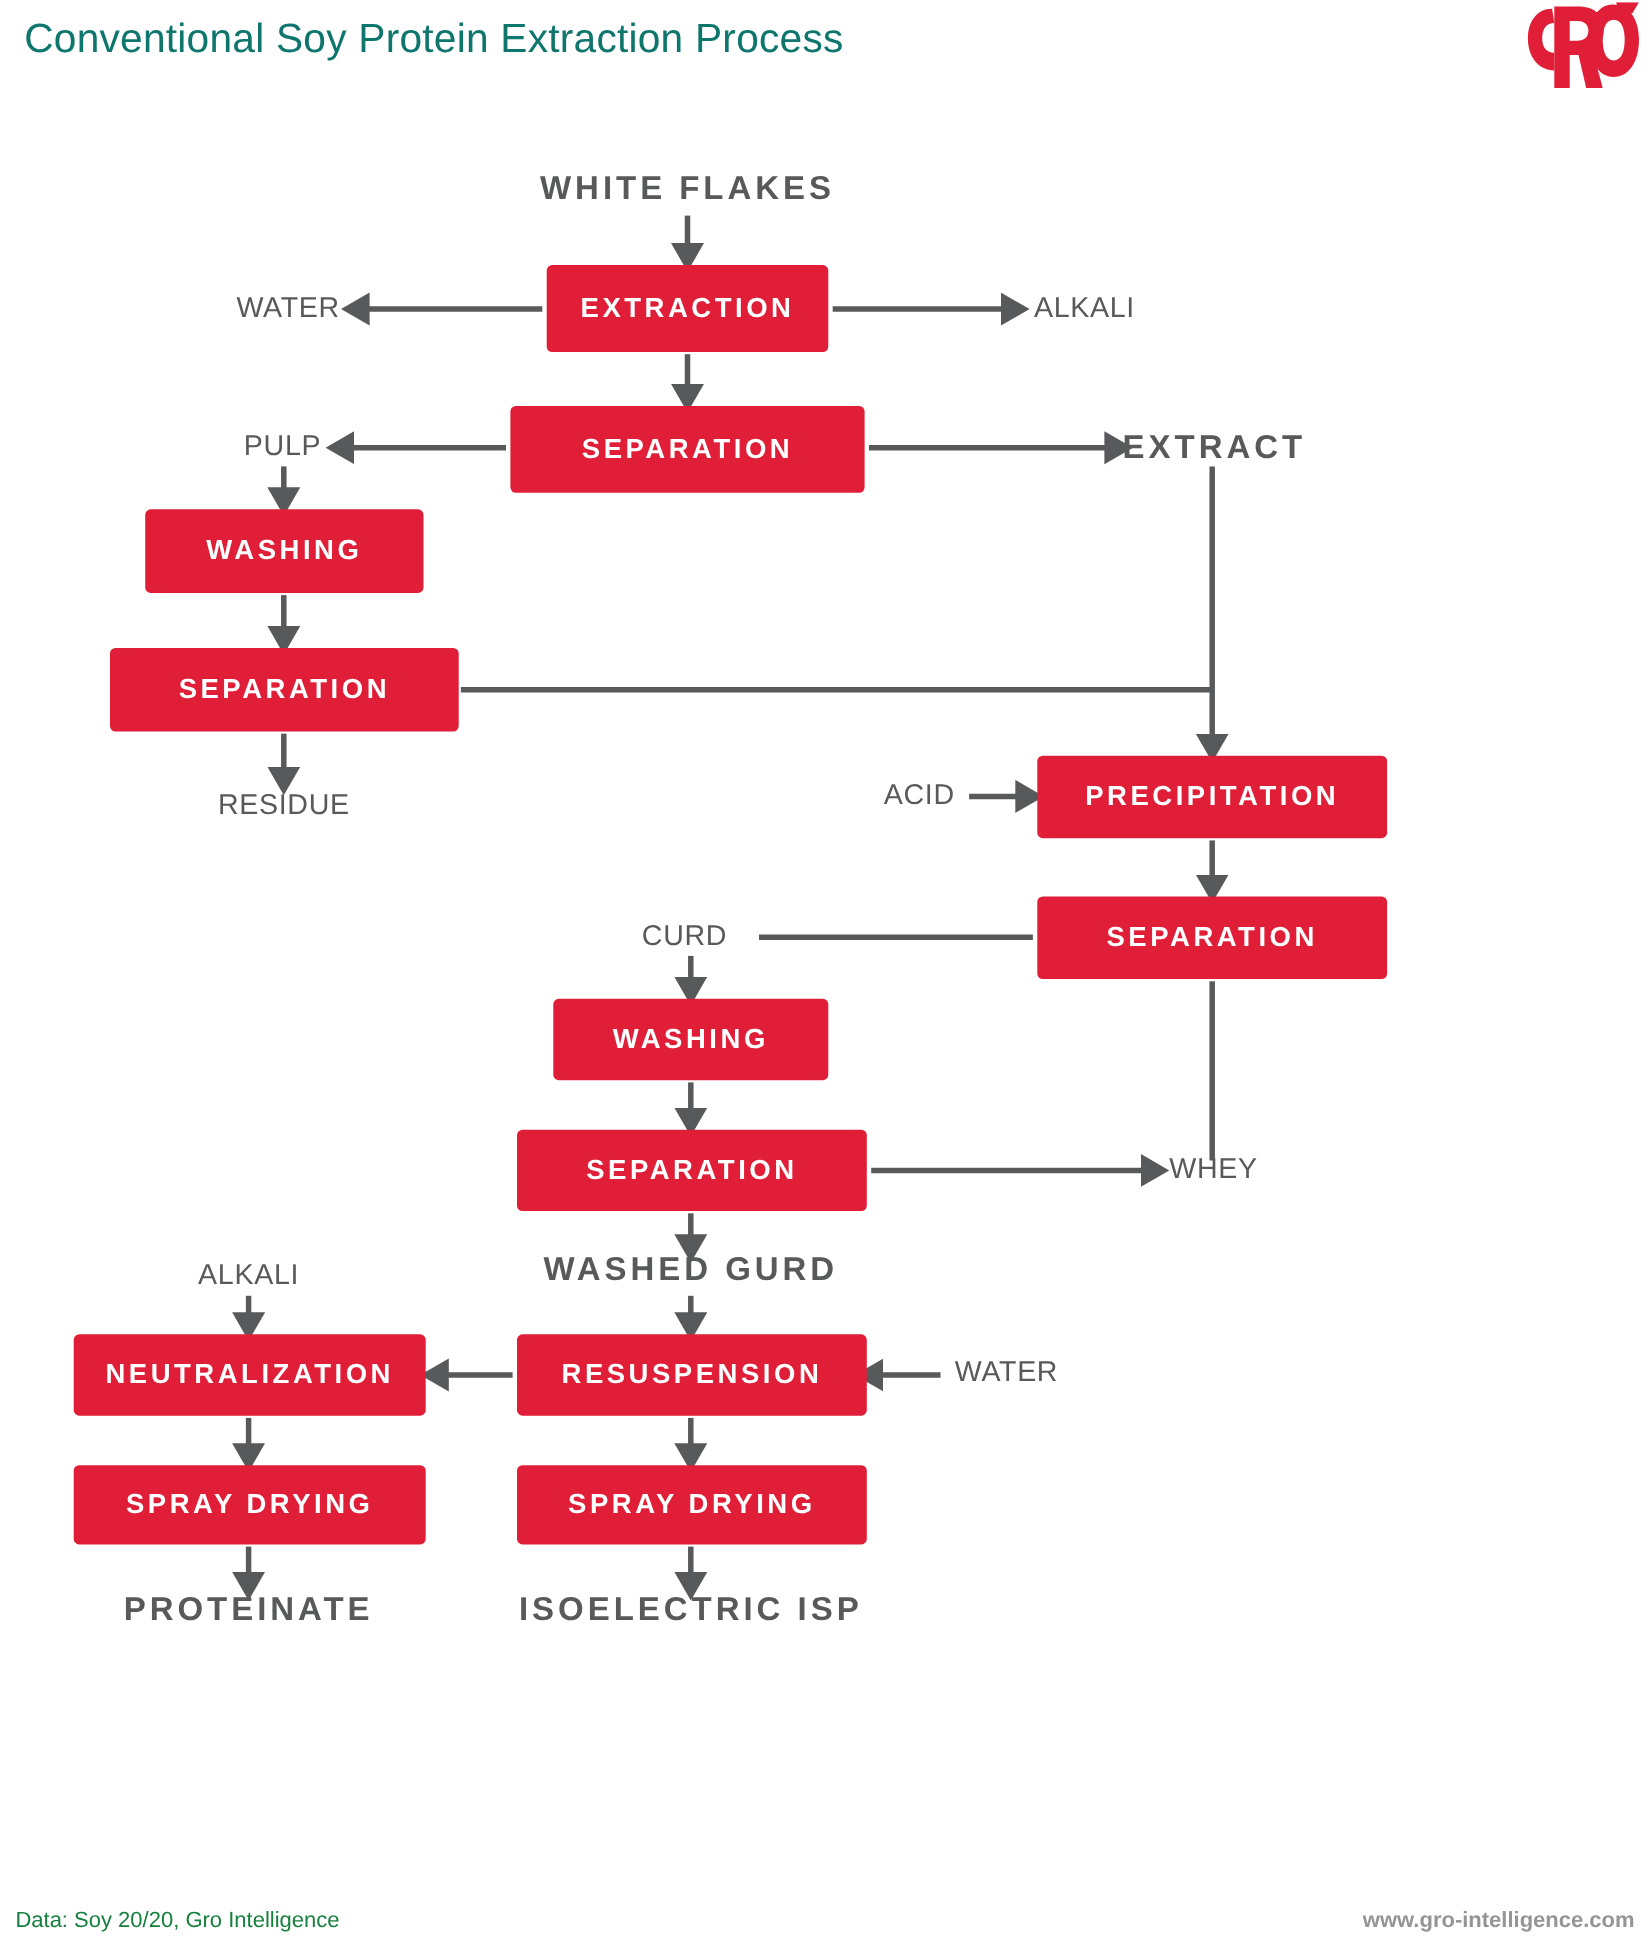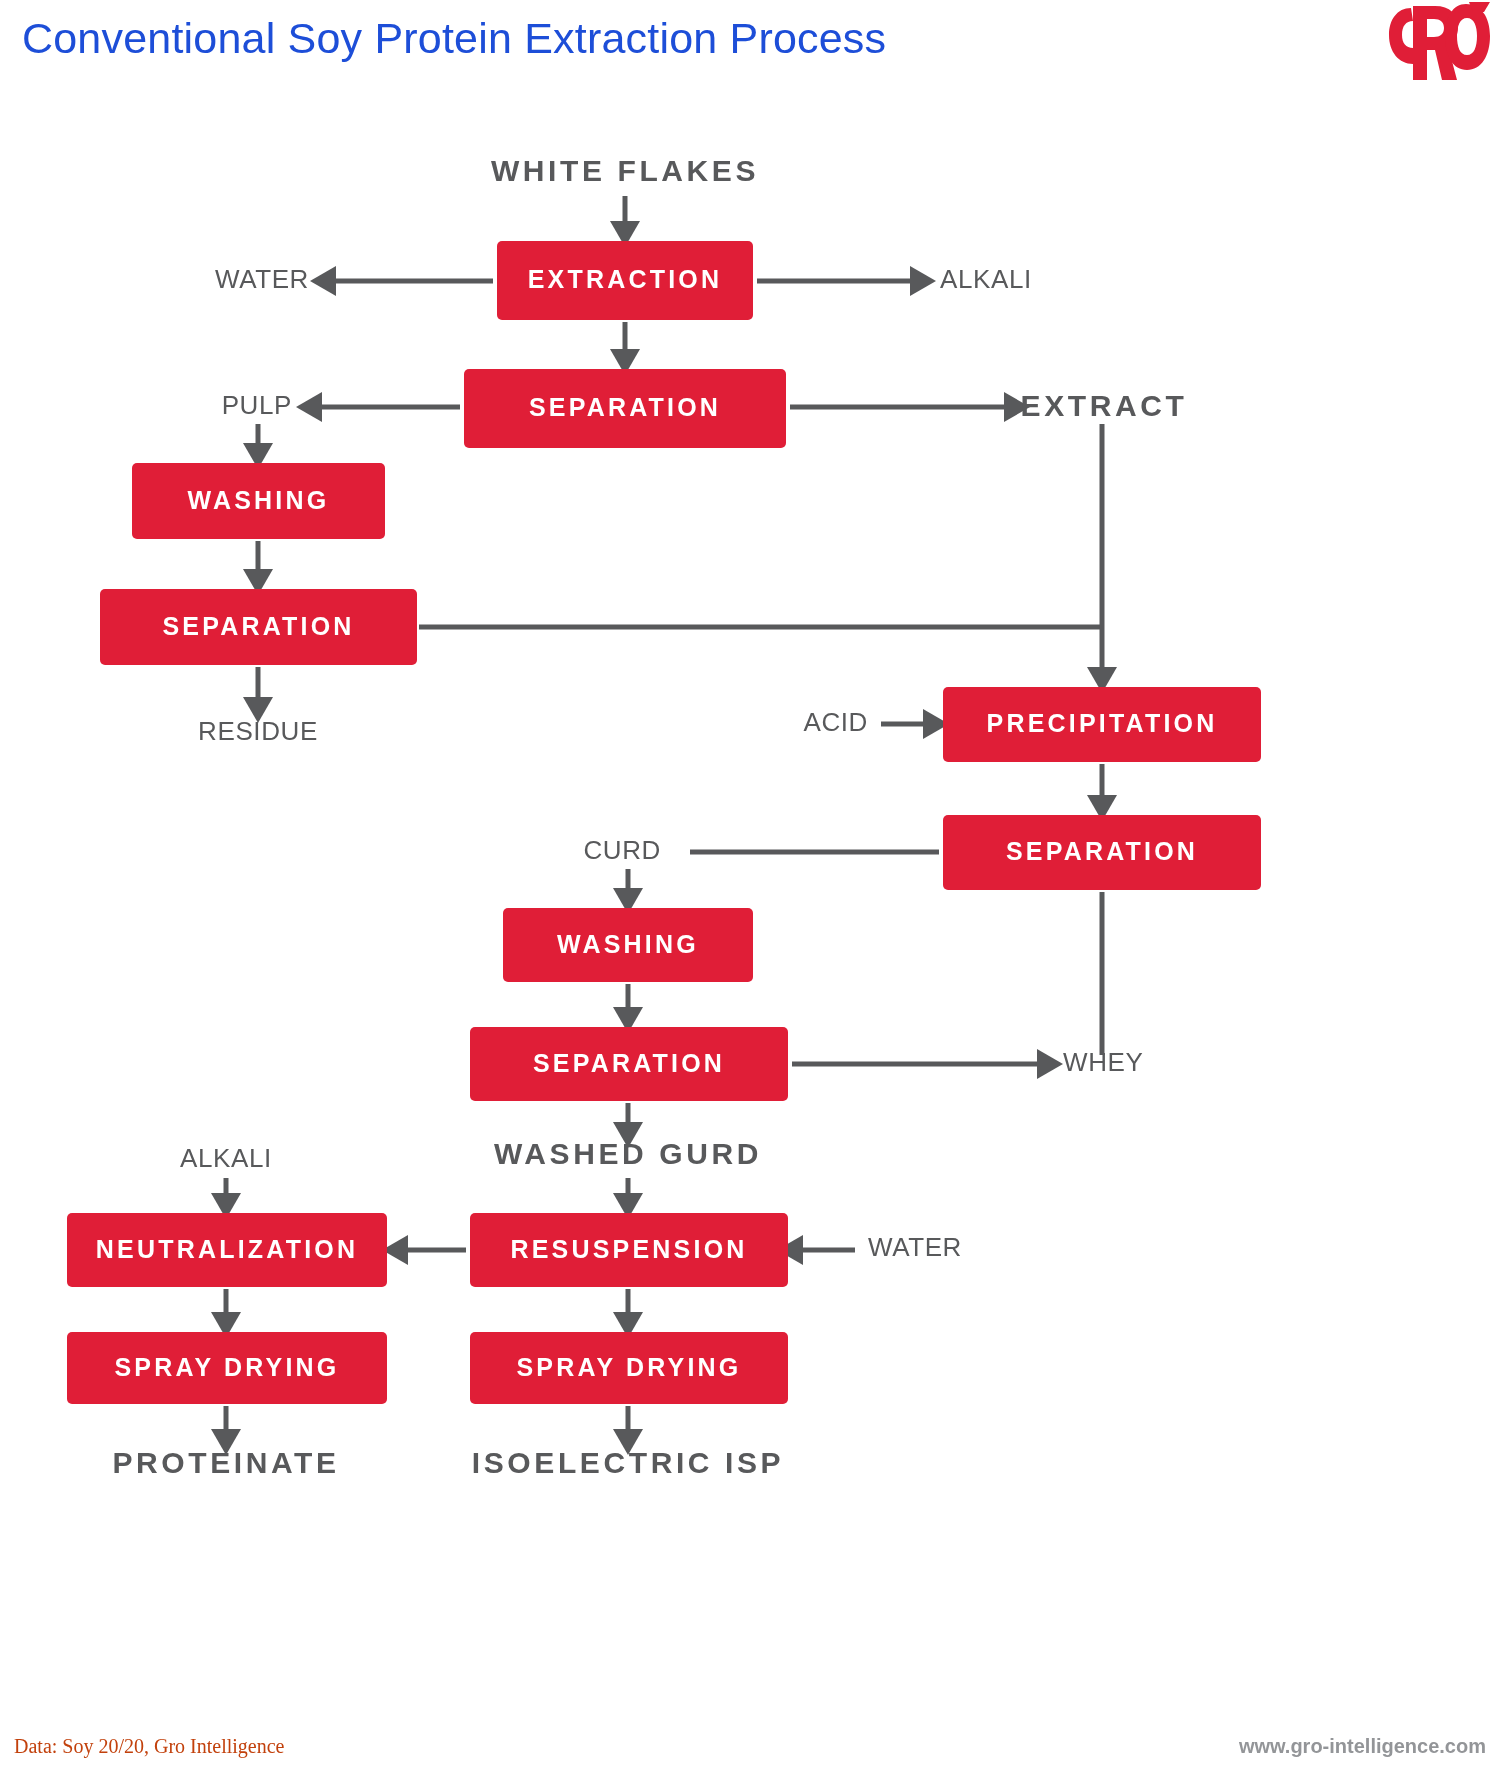--- a/index.html
+++ b/index.html
@@ -12,23 +12,23 @@
     height: 1772px;
     font-family: "Liberation Sans", sans-serif;
     color: #58595b;
     position: relative;
     overflow: hidden;
   }
   #page-title {
     position: absolute;
     left: 22px;
     top: 14px;
-    font-size: 43px;
+    font-size: 37px;
     font-weight: 400;
-    color: #1d4ed8;
+    color: #0f766e;
     letter-spacing: 0.2px;
     white-space: nowrap;
   }
   #brand-logo {
     position: absolute;
     right: 8px;
     top: 2px;
     width: 105px;
     height: 82px;
   }
@@ -71,22 +71,22 @@
   .connector {
     stroke: #58595b;
     stroke-width: 5;
     fill: none;
   }
   #footer-left {
     position: absolute;
     left: 14px;
     bottom: 14px;
     font-size: 20px;
-    color: #c2410c;
-    font-family: Liberation Serif, serif;
+    color: #15803d;
+    font-family: Liberation Sans, sans-serif;
   }
   #footer-right {
     position: absolute;
     right: 14px;
     bottom: 14px;
     font-size: 20px;
     color: #939598;
     font-family: "Liberation Sans", sans-serif;
     font-weight: bold;
   }

